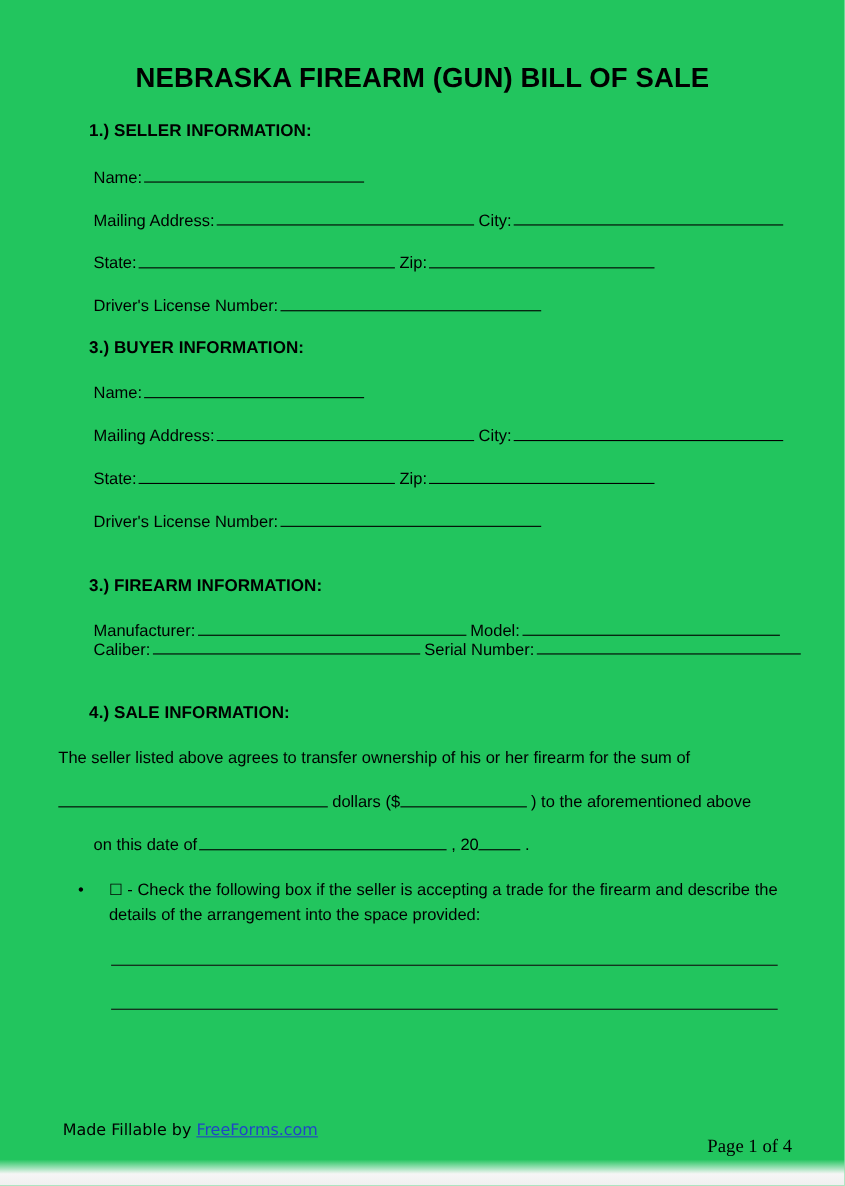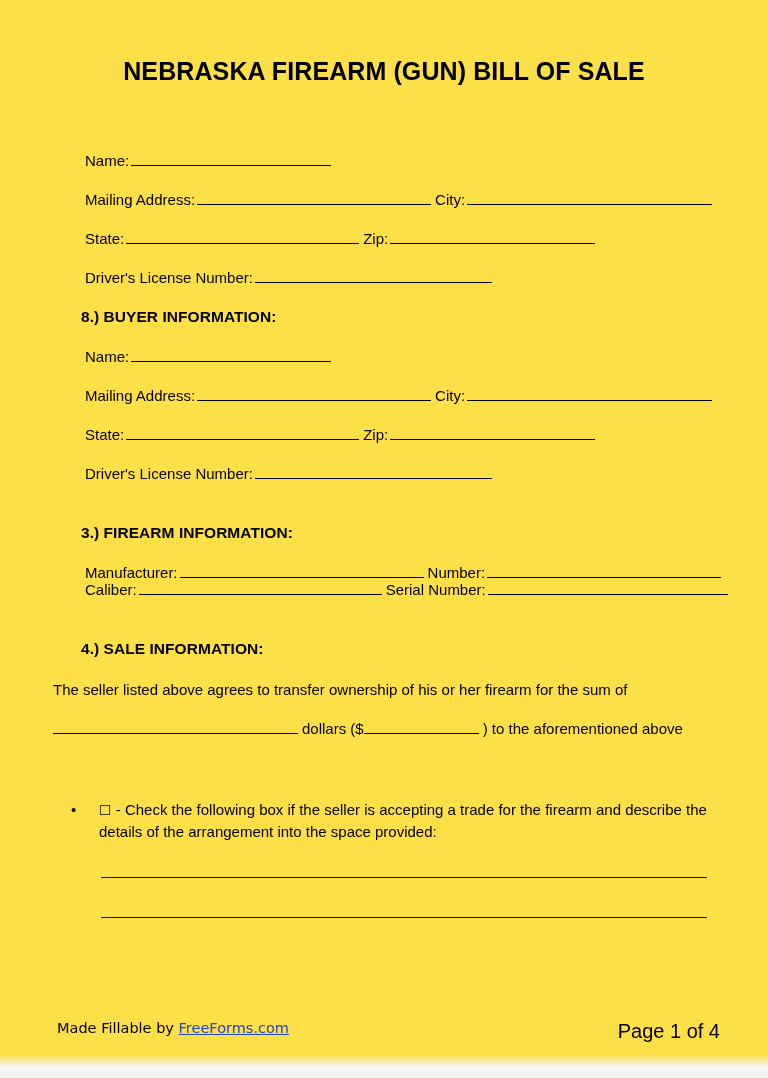--- a/index.html
+++ b/index.html
@@ -9,21 +9,21 @@
     background: #ffffff;
   }
   body {
     font-family: "Liberation Sans", sans-serif;
     color: #000000;
   }
   .page {
     position: relative;
     width: 768px;
     height: 1078px;
-    background: #fde047;
+    background: #22c55e;
     box-sizing: border-box;
     overflow: hidden;
   }
   .content {
     position: absolute;
     left: 0;
     top: 0;
     right: 0;
     bottom: 0;
   }
@@ -131,98 +131,102 @@
     font-size: 14.5px;
     white-space: nowrap;
   }
   .footer-link {
     color: #2145c7;
     text-decoration: underline;
   }
   .footer-right {
     position: absolute;
     right: 48px;
-    top: 0;
-    font-family: Liberation Sans, sans-serif;
-    font-size: 20px;
+    top: 12px;
+    font-family: Liberation Serif, serif;
+    font-size: 17px;
     white-space: nowrap;
   }
   .page-shadow {
     position: absolute;
     left: 0;
     right: 0;
     bottom: 0;
     height: 24px;
     background: linear-gradient(to bottom, rgba(255,255,255,0) 0%, rgba(246,246,246,1) 55%, rgba(240,240,240,1) 100%);
     pointer-events: none;
   }
 </style>
 </head>
 <body>
 
 <div class="page">
   <div class="content">
 
     <div class="doc-title">NEBRASKA FIREARM (GUN) BILL OF SALE</div>
 
+    <div class="section-heading" style="top:111px;">1.) SELLER INFORMATION:</div>
 
     <div class="field-row" style="top:152px;">
       <span class="field-label">Name:</span><span class="rule" style="width:200px;"></span>
     </div>
 
     <div class="field-row" style="top:191px;">
       <span class="field-label">Mailing Address:</span><span class="rule" style="width:234px;"></span><span class="field-label">City:</span><span class="rule" style="width:245px;"></span>
     </div>
 
     <div class="field-row" style="top:230px;">
       <span class="field-label">State:</span><span class="rule" style="width:233px;"></span><span class="field-label">Zip:</span><span class="rule" style="width:205px;"></span>
     </div>
 
     <div class="field-row" style="top:269px;">
       <span class="field-label">Driver's License Number:</span><span class="rule" style="width:237px;"></span>
     </div>
 
-    <div class="section-heading" style="top:308px;">8.) BUYER INFORMATION:</div>
+    <div class="section-heading" style="top:308px;">3.) BUYER INFORMATION:</div>
 
     <div class="field-row" style="top:348px;">
       <span class="field-label">Name:</span><span class="rule" style="width:200px;"></span>
     </div>
 
     <div class="field-row" style="top:387px;">
       <span class="field-label">Mailing Address:</span><span class="rule" style="width:234px;"></span><span class="field-label">City:</span><span class="rule" style="width:245px;"></span>
     </div>
 
     <div class="field-row" style="top:426px;">
       <span class="field-label">State:</span><span class="rule" style="width:233px;"></span><span class="field-label">Zip:</span><span class="rule" style="width:205px;"></span>
     </div>
 
     <div class="field-row" style="top:465px;">
       <span class="field-label">Driver's License Number:</span><span class="rule" style="width:237px;"></span>
     </div>
 
     <div class="section-heading" style="top:524px;">3.) FIREARM INFORMATION:</div>
 
     <div class="field-row" style="top:564px;">
-      <span class="field-label">Manufacturer:</span><span class="rule" style="width:244px;"></span><span class="field-label">Number:</span><span class="rule" style="width:234px;"></span>
+      <span class="field-label">Manufacturer:</span><span class="rule" style="width:244px;"></span><span class="field-label">Model:</span><span class="rule" style="width:234px;"></span>
     </div>
 
     <div class="field-row" style="top:581px;">
       <span class="field-label">Caliber:</span><span class="rule" style="width:243px;"></span><span class="field-label">Serial Number:</span><span class="rule" style="width:240px;"></span>
     </div>
 
     <div class="section-heading" style="top:640px;">4.) SALE INFORMATION:</div>
 
     <div class="para" style="top:681px;">
       <span>The seller listed above agrees to transfer ownership of his or her firearm for the sum of</span>
     </div>
 
     <div class="para" style="top:720px;">
       <span class="rule" style="width:245px;margin-left:0;"></span><span class="field-label">dollars ($</span><span class="rule" style="width:115px;margin-left:0;"></span><span class="field-label">) to the aforementioned above</span>
     </div>
 
+    <div class="para" style="top:759px;">
+      <span class="field-label">on this date of</span><span class="rule" style="width:225px;"></span><span class="field-label">, 20</span><span class="rule" style="width:38px;margin-left:0;"></span><span class="field-label">.</span>
+    </div>
 
     <div class="bullet-item" style="top:799px;">
       <span class="bullet-dot">•</span>
       <span class="bullet-body"><span class="checkbox-glyph">☐</span> <span>-</span> <span>Check the following box if the seller is accepting a trade for the firearm and describe the details of the arrangement into the space provided:</span></span>
     </div>
 
     <div class="writein" style="top:877px;"></div>
     <div class="writein" style="top:917px;"></div>
 
     <div class="footer">

